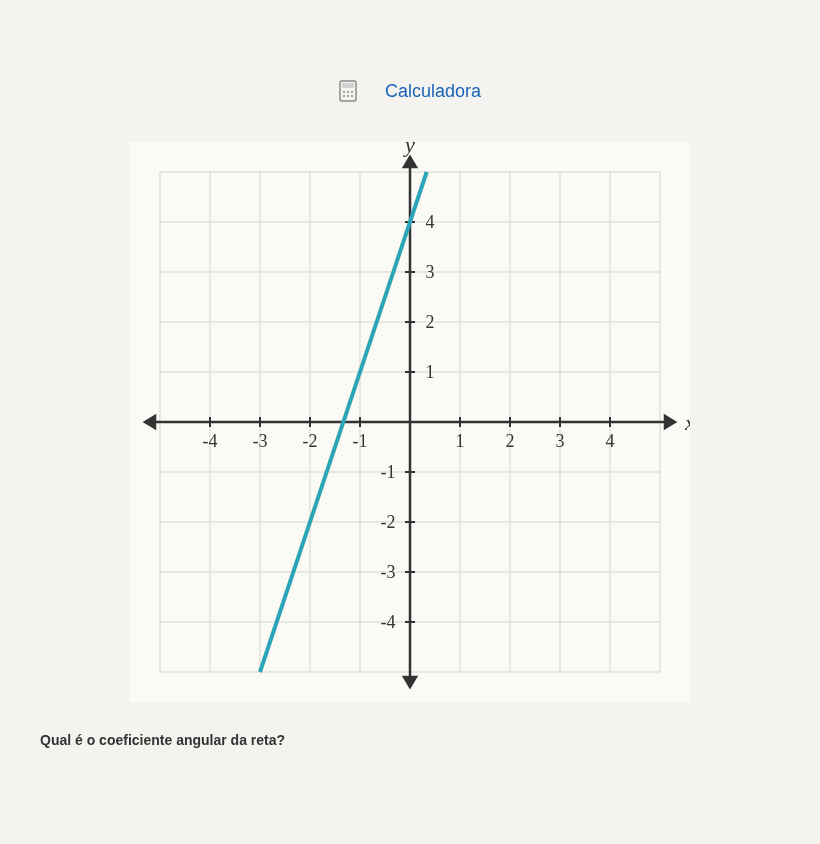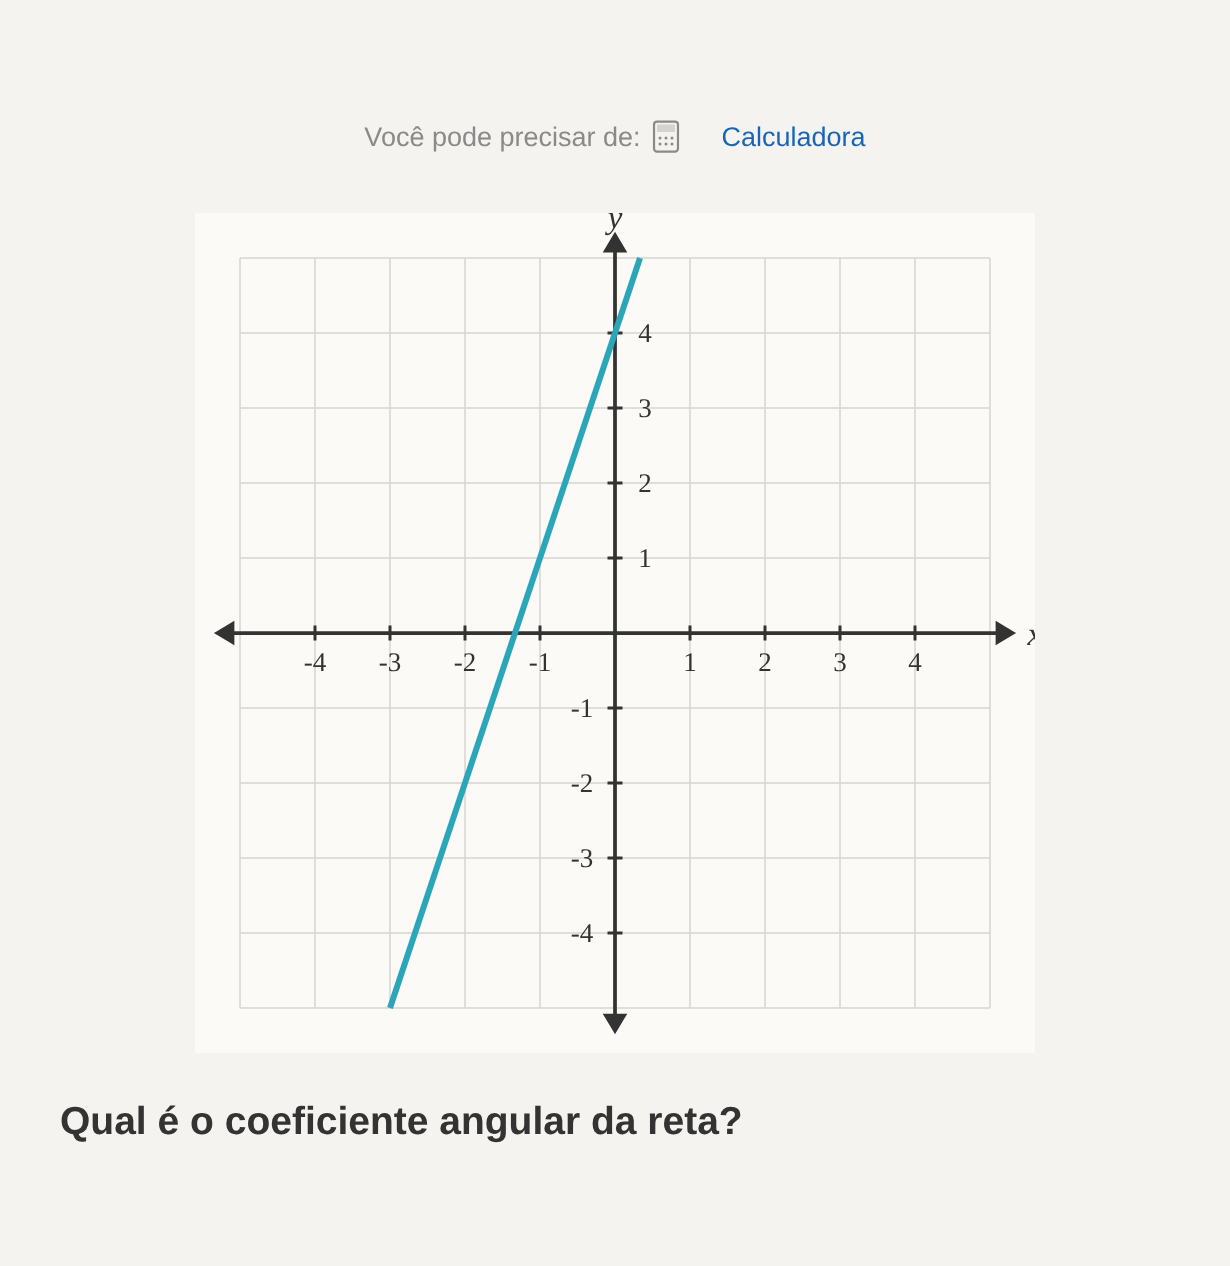--- a/index.html
+++ b/index.html
@@ -37,21 +37,21 @@
     }
     .chart-container {
       display: flex;
       justify-content: center;
       margin-bottom: 30px;
     }
     .chart-svg {
       background: #fcfaf6;
     }
     .question {
-      font-size: 26px;
+      font-size: 14px;
       font-weight: 600;
       color: #333;
       margin-left: 40px;
       margin-top: 20px;
     }
     .axis-label {
       font-family: 'Times New Roman', serif;
       font-style: italic;
       font-size: 22px;
       fill: #333;
@@ -59,21 +59,20 @@
     .tick-label {
       font-family: 'Times New Roman', serif;
       font-size: 18px;
       fill: #333;
     }
   </style>
 </head>
 <body>
 
 <div class="header-hint">
-  <span>Você pode precisar de:</span>
   <span class="calc-icon">
     <svg width="18" height="22" viewBox="0 0 18 22">
       <rect x="1" y="1" width="16" height="20" rx="2" fill="none" stroke="#8a8a8a" stroke-width="1.5"></rect>
       <rect x="3" y="3" width="12" height="5" fill="#8a8a8a" opacity="0.3"></rect>
       <circle cx="5" cy="12" r="1" fill="#8a8a8a"></circle>
       <circle cx="9" cy="12" r="1" fill="#8a8a8a"></circle>
       <circle cx="13" cy="12" r="1" fill="#8a8a8a"></circle>
       <circle cx="5" cy="16" r="1" fill="#8a8a8a"></circle>
       <circle cx="9" cy="16" r="1" fill="#8a8a8a"></circle>
       <circle cx="13" cy="16" r="1" fill="#8a8a8a"></circle>

